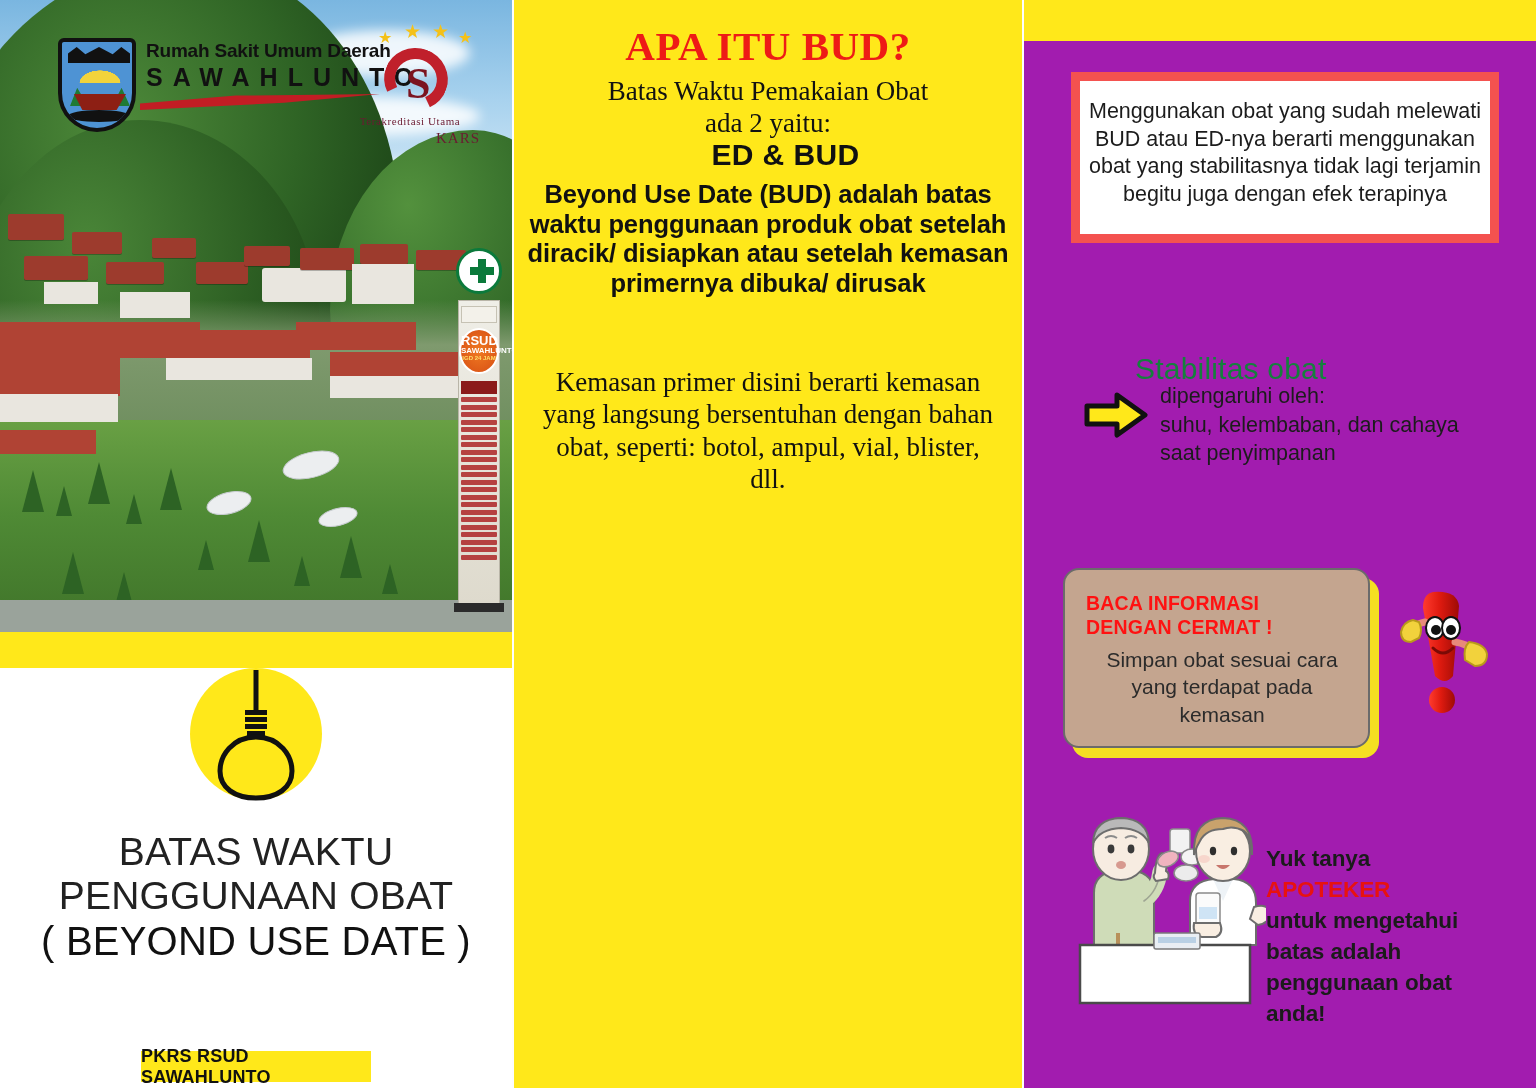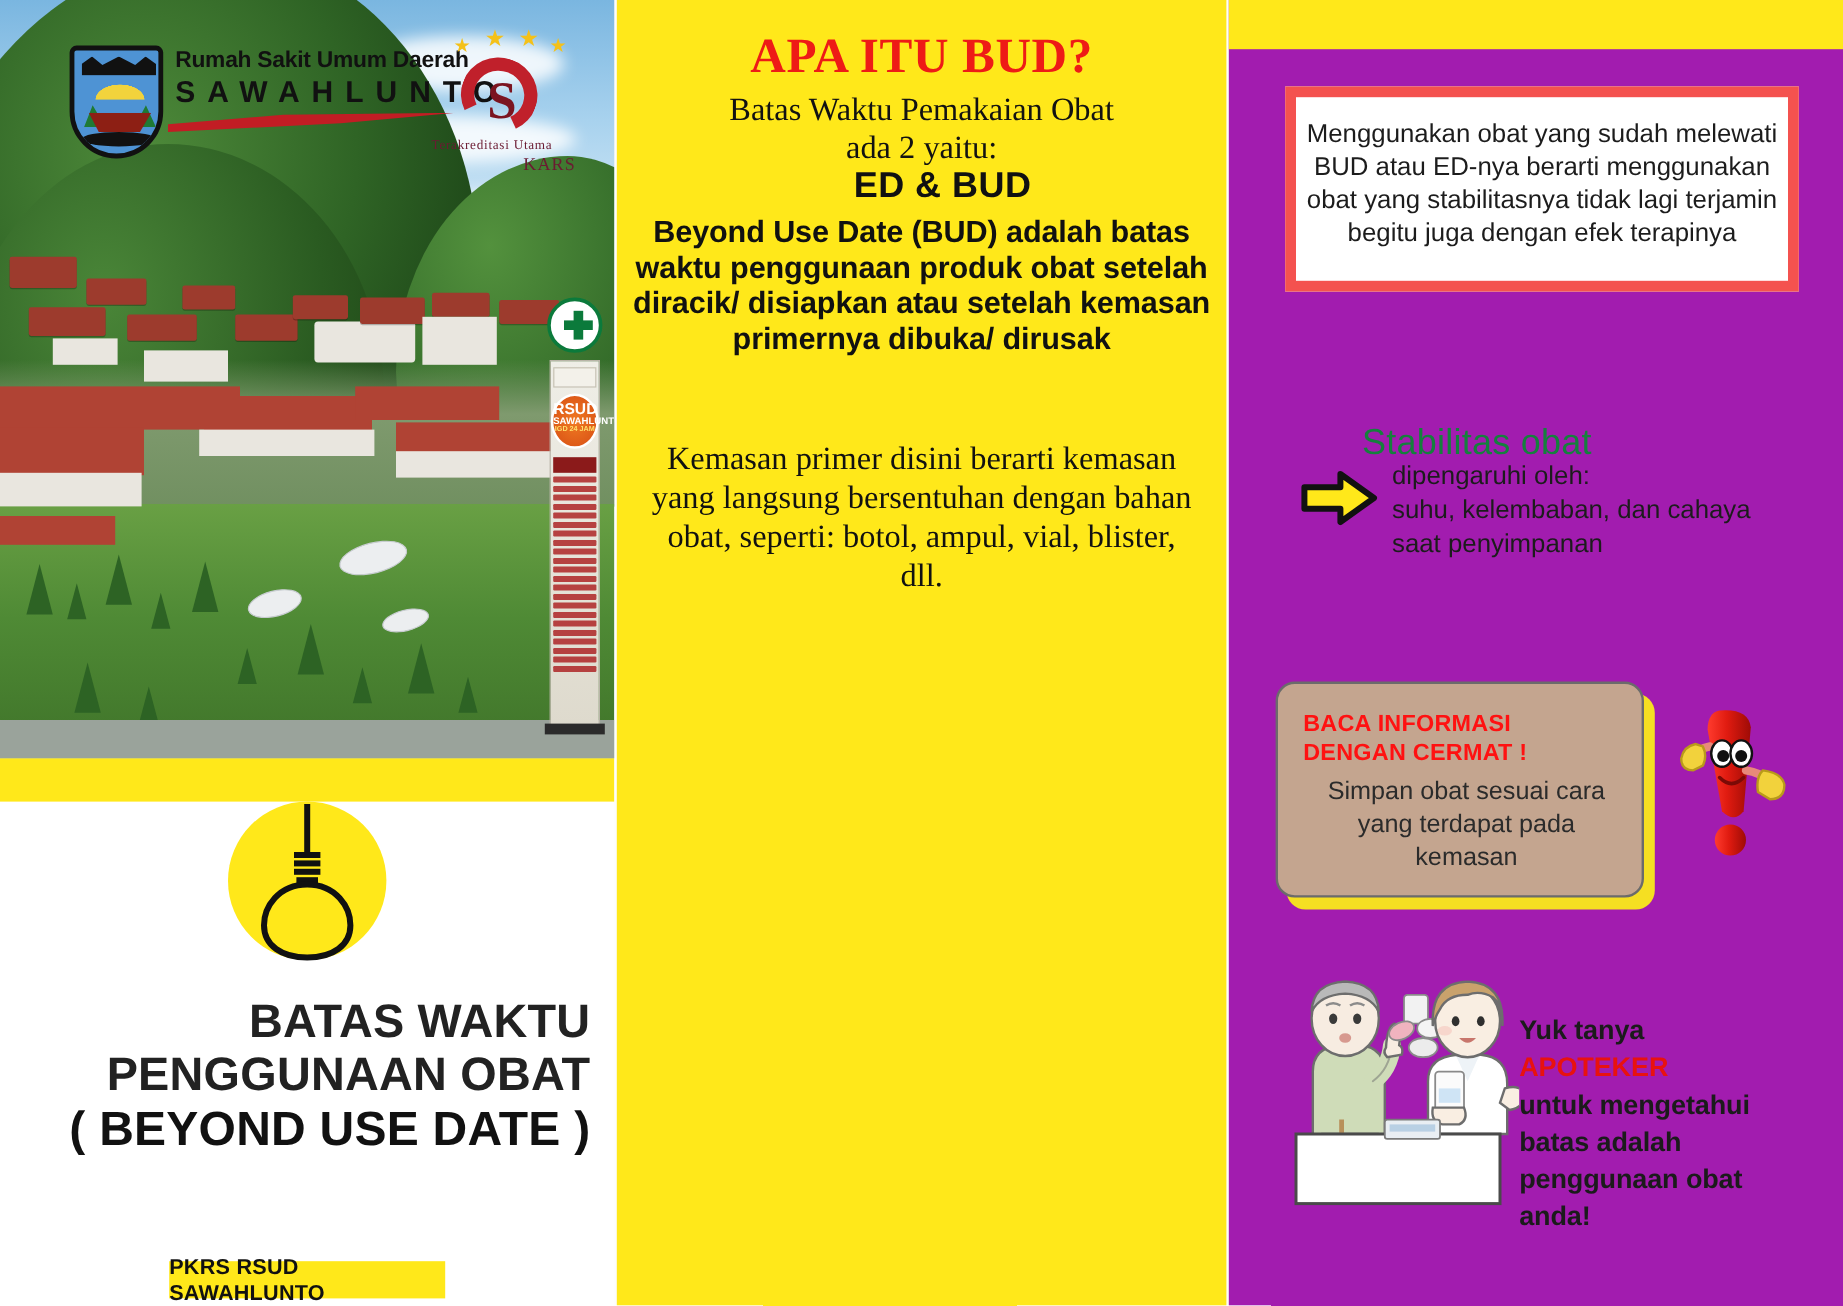--- a/index.html
+++ b/index.html
@@ -91,22 +91,22 @@
            color:#6b1b32; font-size:11px; letter-spacing:.6px; font-family:"Liberation Serif", serif; }
   .kars2 { position:absolute; left:340px; top:130px; width:140px; text-align:right;
            color:#6b1b32; font-size:15px; letter-spacing:1px; font-family:"Liberation Serif", serif; }
 
   #ystrip { position:absolute; left:0; top:632px; width:512px; height:36px; background:#ffe81a; }
 
   #bulb { position:absolute; left:190px; top:668px; width:132px; height:132px; border-radius:50%;
           background:#ffe81a; }
   .bulb-svg { position:absolute; left:0; top:-30px; }
 
-  #left-title { position:absolute; left:20px; top:830px; width:472px; text-align:right;
-                color:#222; font-weight:bold; font-size:39px; line-height:1.14;
+  #left-title { position:absolute; left:20px; top:830px; width:472px; text-align:center;
+                color:#222; font-weight:normal; font-size:39px; line-height:1.14;
                 letter-spacing:.2px; }
   #left-title .l3 { color:#111; font-size:40px; }
 
   #pkrs { position:absolute; left:141px; top:1051px; width:230px; height:31px; background:#ffe81a;
           display:flex; align-items:center; justify-content:center;
           font-size:18px; font-weight:bold; color:#111; letter-spacing:.2px; }
 
   
   #panel-mid { position:absolute; left:514px; top:0; width:508px; height:1088px; background:#ffe81a; }
 

